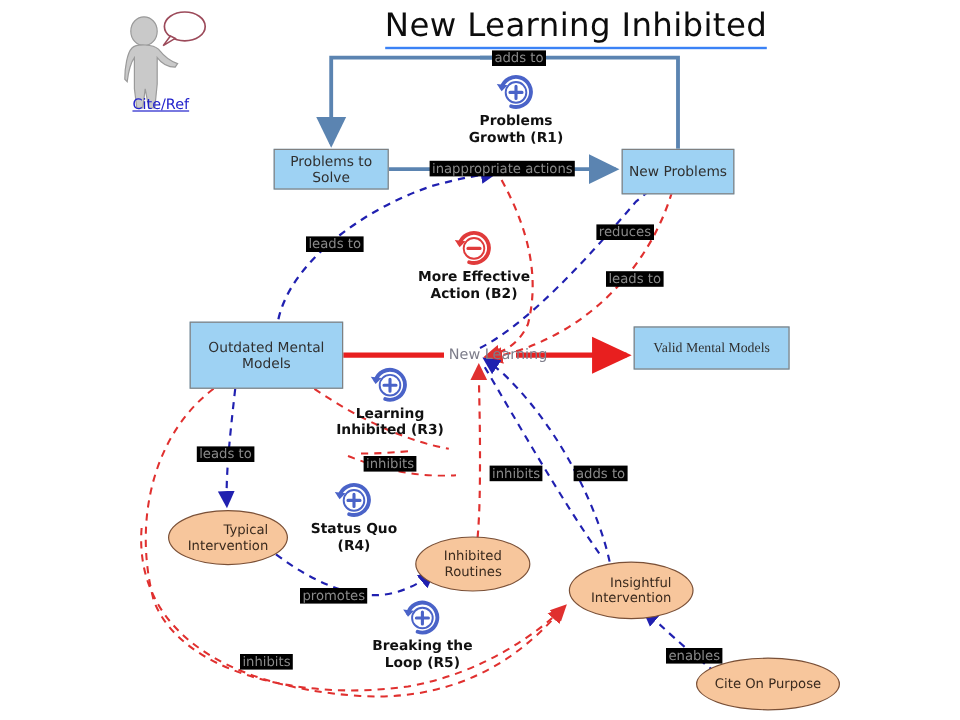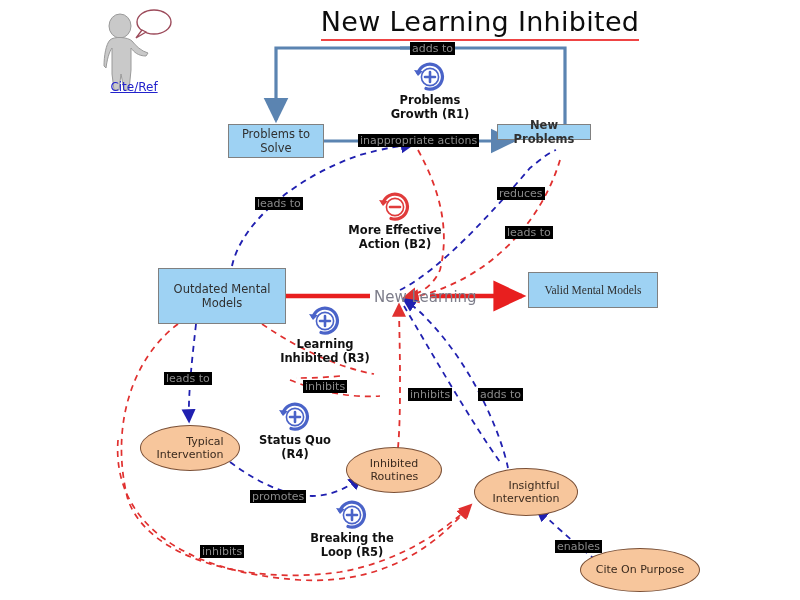--- a/index.html
+++ b/index.html
@@ -34,21 +34,21 @@
     width: 400px;
     text-align: center;
     font-family: "DejaVu Sans", sans-serif;
     font-size: 27px;
     font-weight: 400;
     color: #0d0d0d;
     letter-spacing: 0.3px;
     white-space: nowrap;
   }
   .title span.ul {
-    border-bottom: 2px solid #ef4444;
+    border-bottom: 2px solid #3b82f6;
     padding-bottom: 2px;
   }
 
   
   .clipart {
     position: absolute;
     left: 88px;
     top: 4px;
     width: 92px;
     height: 100px;
@@ -205,21 +205,21 @@
   </svg>
   <div class="cite-link">Cite/Ref</div>
 
   <div class="title"><span class="ul">New Learning Inhibited</span></div>
 
   <div class="node-rect" style="left:228px; top:124px; width:96px; height:34px;">
     <span style="white-space:pre-line">Problems to
 Solve</span>
   </div>
 
-  <div class="node-rect" style="left:497px; top:124px; width:94px; height:16px;font-weight:bold;">
+  <div class="node-rect" style="left:518px; top:124px; width:94px; height:38px;">
     <span style="white-space:pre-line">New Problems</span>
   </div>
 
   <div class="node-rect" style="left:158px; top:268px; width:128px; height:56px;">
     <span style="white-space:pre-line">Outdated Mental
 Models</span>
   </div>
 
   <div class="node-rect" style="left:528px; top:272px; width:130px; height:36px;font-family:Liberation Serif, serif;">
     <span style="white-space:pre-line">Valid Mental Models</span>
@@ -237,21 +237,21 @@
 
   <div class="node-oval" style="left:474px; top:468px; width:104px; height:48px;">
     <span style="white-space:pre-line">Insightful
 Intervention</span>
   </div>
 
   <div class="node-oval" style="left:580px; top:548px; width:120px; height:44px;">
     <span style="white-space:pre-line">Cite On Purpose</span>
   </div>
 
-  <div class="elabel node-text" style="left:372px; top:288px; background:transparent; font-size:15px;">New Learning</div>
+  <div class="elabel node-text" style="left:372px; top:288px; background:transparent; font-size:12px;">New Learning</div>
 
   <div class="loop" style="left:355px; top:62px;">
     <svg class="glyph" viewBox="0 0 150 30" xmlns="http://www.w3.org/2000/svg">
       <g transform="translate(75,15)">
         <path d="M-12,-4 A12.5,12.5 0 1 1 -4,11.5" fill="none" stroke="#4a63c8" stroke-width="3.2" stroke-linecap="round"></path>
         <path d="M-16,-7 L-12,-1 L-7,-6 z" fill="#4a63c8"></path>
         <circle cx="0" cy="0" r="8.6" fill="none" stroke="#4a63c8" stroke-width="1.6"></circle>
         <path d="M-5,0 L5,0 M0,-5 L0,5" stroke="#4a63c8" stroke-width="2.6" stroke-linecap="round"></path>
       </g>
     </svg>

